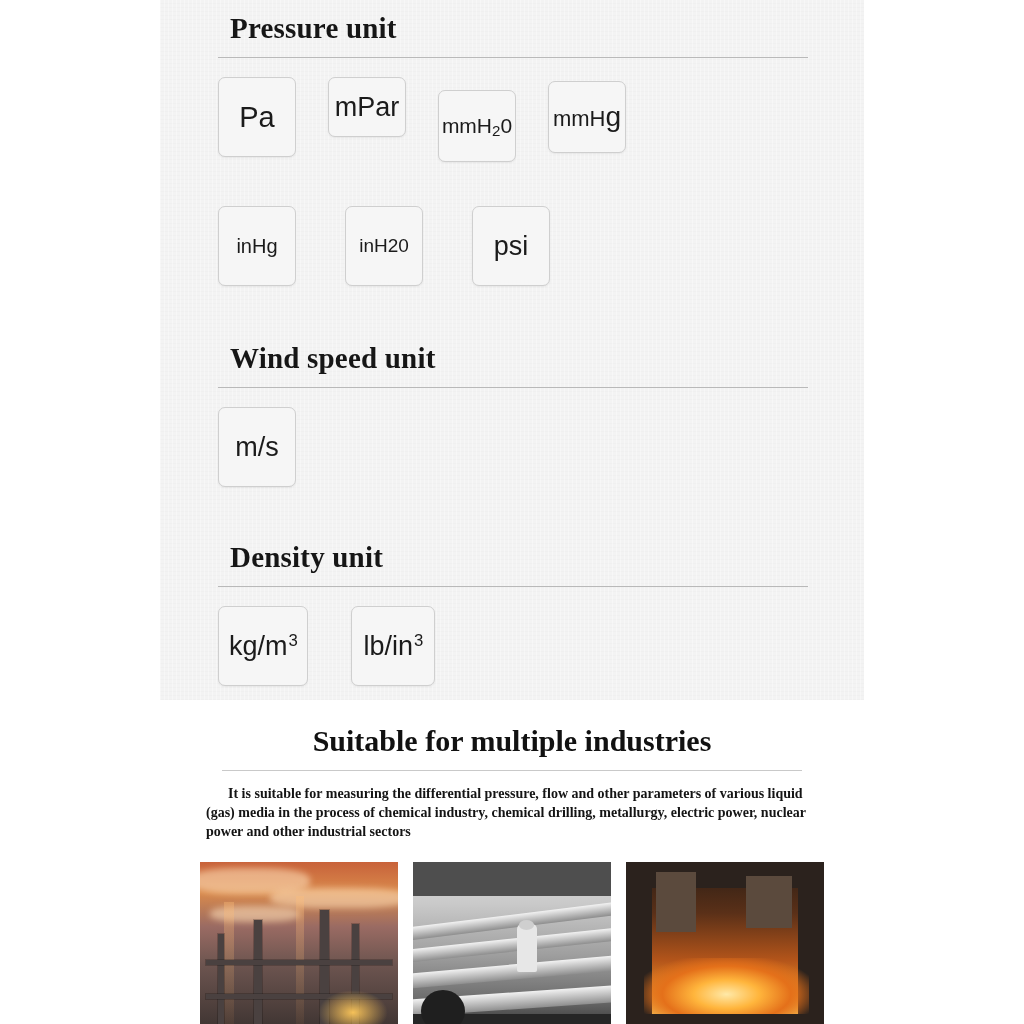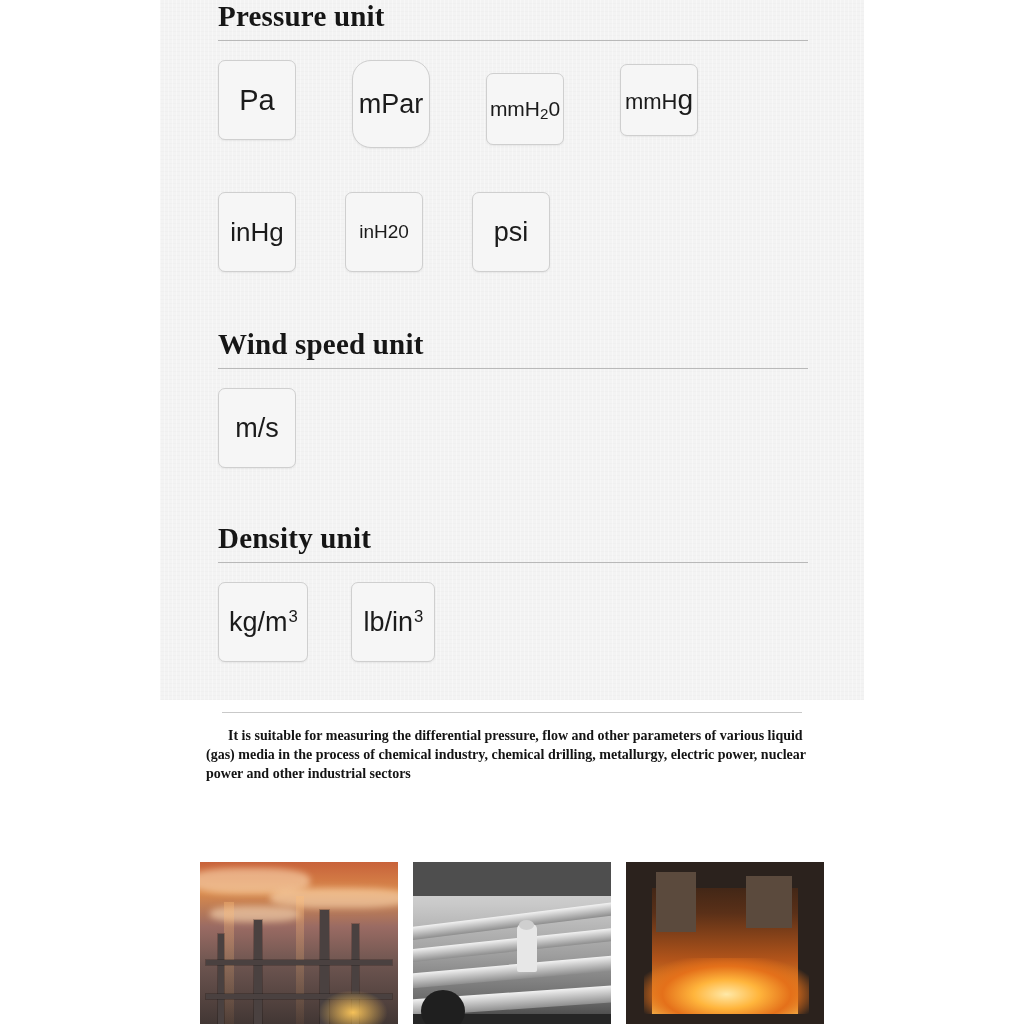--- a/index.html
+++ b/index.html
@@ -38,21 +38,21 @@
     top: 0;
     width: 590px;
   }
 
   .section-title {
     font-family: "Liberation Serif", serif;
     font-weight: bold;
     font-size: 29px;
     color: #161616;
     letter-spacing: 0.2px;
-    margin: 0;
+    margin: 12px;
     padding: 0;
   }
   .section-rule {
     height: 1px;
     background: #b9b9b9;
     margin-top: 7px;
     width: 100%;
   }
 
   .chip-row {
@@ -205,37 +205,37 @@
 
 <div class="page">
 
   <div class="units-panel">
     <div class="units-inner">
 
       <div style="padding-top:0px;">
         <div class="section-title">Pressure unit</div>
         <div class="section-rule"></div>
 
-        <div class="chip-row" style="margin-top:19px; gap:56px;">
+        <div class="chip-row" style="margin-top:19px; gap:32px;">
           <div class="chip" style="width:78px;height:80px;font-size:29px;">
             <span>Pa</span>
           </div>
-          <div class="chip" style="width:78px;height:88px;font-size:27px;border-radius:19px;">
+          <div class="chip" style="width:78px;height:60px;font-size:27px;">
             <span>mPar</span>
           </div>
           <div class="chip" style="width:78px;height:72px;font-size:21px;margin-top:13px;">
             <span><span>mmH</span><sub>2</sub><span>0</span></span>
           </div>
           <div class="chip" style="width:78px;height:72px;font-size:22px;margin-top:4px;">
             <span><span>mmH</span><span style="font-size:1.28em;">g</span></span>
           </div>
         </div>
 
         <div class="chip-row" style="margin-top:44px; gap:49px;">
-          <div class="chip" style="width:78px;height:80px;font-size:26px;">
+          <div class="chip" style="width:78px;height:80px;font-size:20px;">
             <span>inHg</span>
           </div>
           <div class="chip" style="width:78px;height:80px;font-size:19px;">
             <span><span>inH</span><span>20</span></span>
           </div>
           <div class="chip" style="width:78px;height:80px;font-size:27px;">
             <span>psi</span>
           </div>
         </div>
       </div>
@@ -262,20 +262,21 @@
           <div class="chip" style="width:84px;height:80px;font-size:27px;">
             <span><span>lb/in</span><sup>3</sup></span>
           </div>
         </div>
       </div>
 
     </div>
   </div>
 
   <div class="industries">
+    <div class="ind-title">Suitable for multiple industries</div>
     <div class="ind-rule"></div>
     <div class="ind-text">It is suitable for measuring the differential pressure, flow and other parameters of various liquid (gas) media in the process of chemical industry, chemical drilling, metallurgy, electric power, nuclear power and other industrial sectors</div>
 
     <div class="photo-row">
 
       <div class="photo photo-a">
         <div class="cloud" style="left:-10px; top:6px;  width:120px; height:26px;"></div>
         <div class="cloud" style="left:70px;  top:26px; width:140px; height:20px;"></div>
         <div class="cloud" style="left:10px;  top:44px; width:90px;  height:16px;"></div>
         <div class="beam" style="left:24px;  top:40px; width:10px;  height:130px;"></div>

